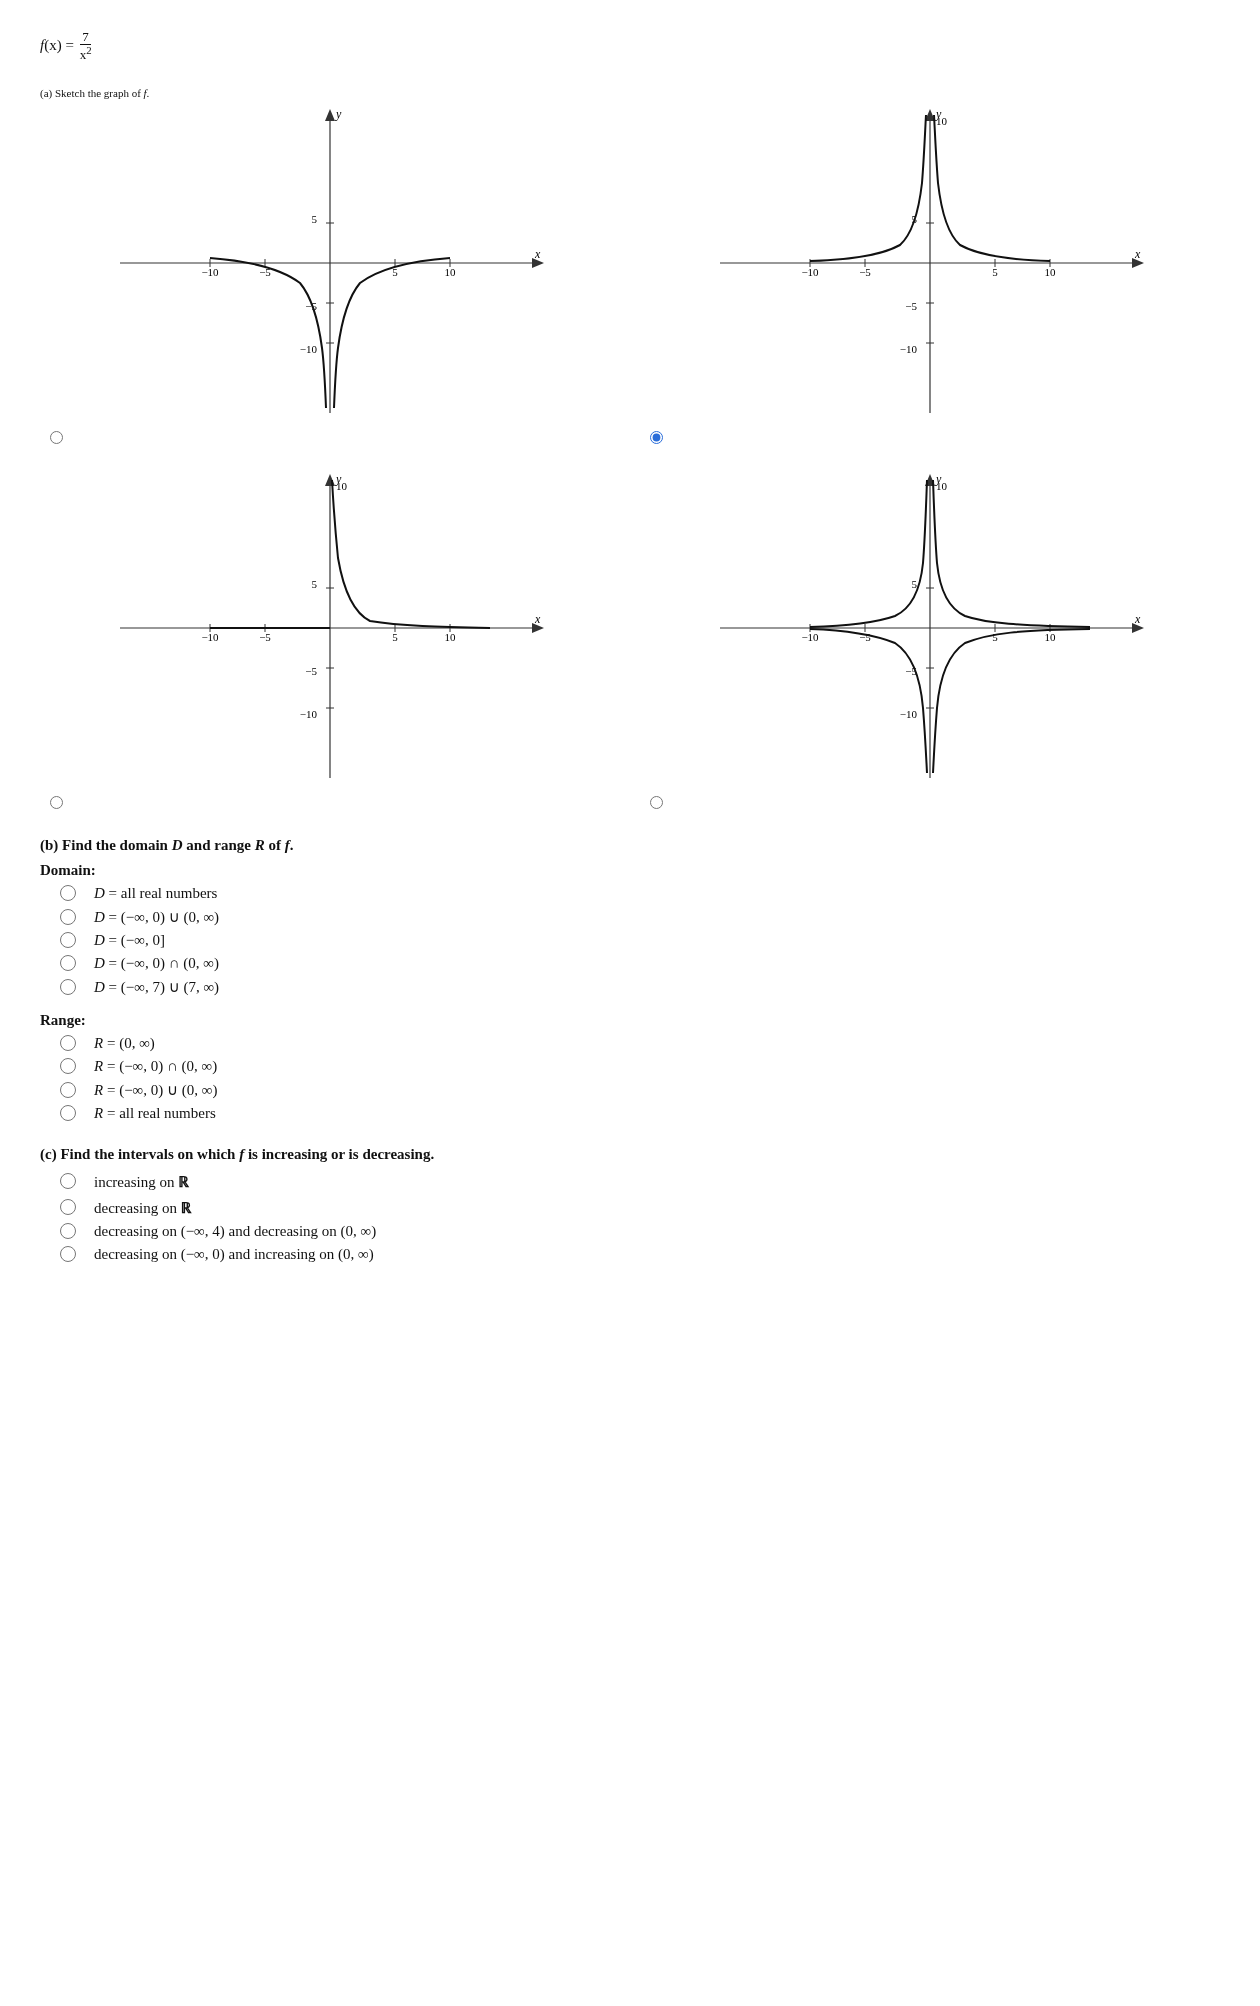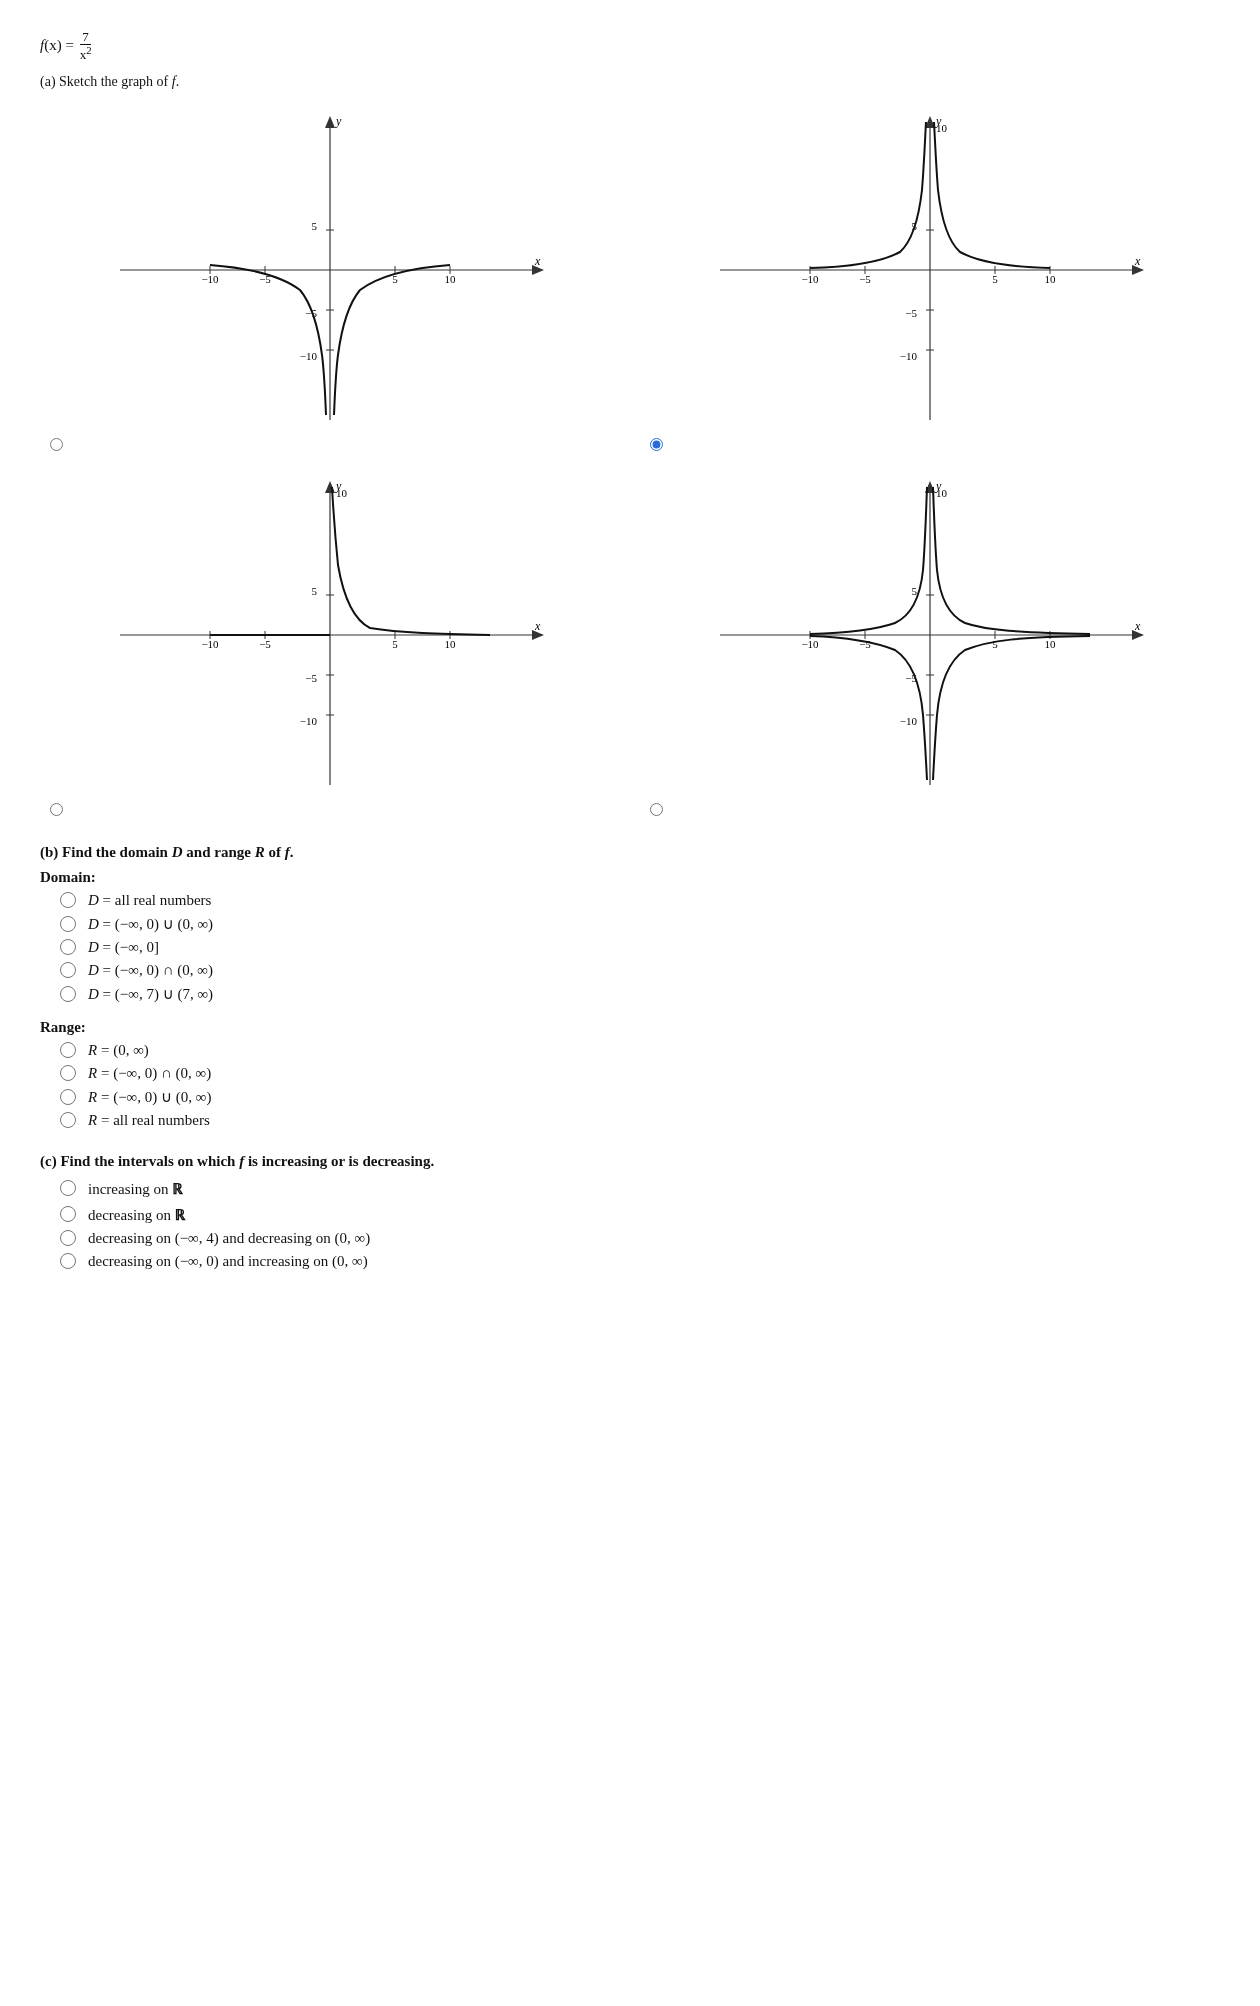--- a/index.html
+++ b/index.html
@@ -7,38 +7,38 @@
       background: #fff;
       font-family: Georgia, 'Times New Roman', serif;
       font-size: 15px;
       color: #111;
       padding: 30px 40px;
       width: 1260px;
       min-height: 2006px;
     }
     .function-header {
       font-size: 15px;
-      margin-bottom: 11px;
+      margin-bottom: 24px;
     }
     .function-header .fx {
       font-style: italic;
     }
     .frac {
       display: inline-flex;
       flex-direction: column;
       align-items: center;
       vertical-align: middle;
       font-size: 13px;
       line-height: 1.1;
     }
     .frac .num { border-bottom: 1px solid #111; padding: 0 2px; }
     .frac .den { padding: 0 2px; }
     .section-label {
-      margin: 10px 0 20px 0;
-      font-size: 14px;
+      margin: 10px 0 4px 0;
+      font-size: 11px;
     }
     .graphs-row {
       display: flex;
       flex-direction: row;
       gap: 20px;
       margin-bottom: 20px;
     }
     .graph-cell {
       display: flex;
       flex-direction: column;
@@ -65,21 +65,21 @@
       margin-bottom: 6px;
       margin-top: 4px;
       font-weight: bold;
     }
     .radio-group {
       margin-left: 20px;
     }
     .radio-option {
       display: flex;
       align-items: center;
-      gap: 12px;
+      gap: 18px;
       margin-bottom: 6px;
       font-size: 15px;
     }
     .radio-option input[type="radio"] {
       width: 16px;
       height: 16px;
       cursor: pointer;
       accent-color: #2a6dd9;
     }
     .radio-option label {

